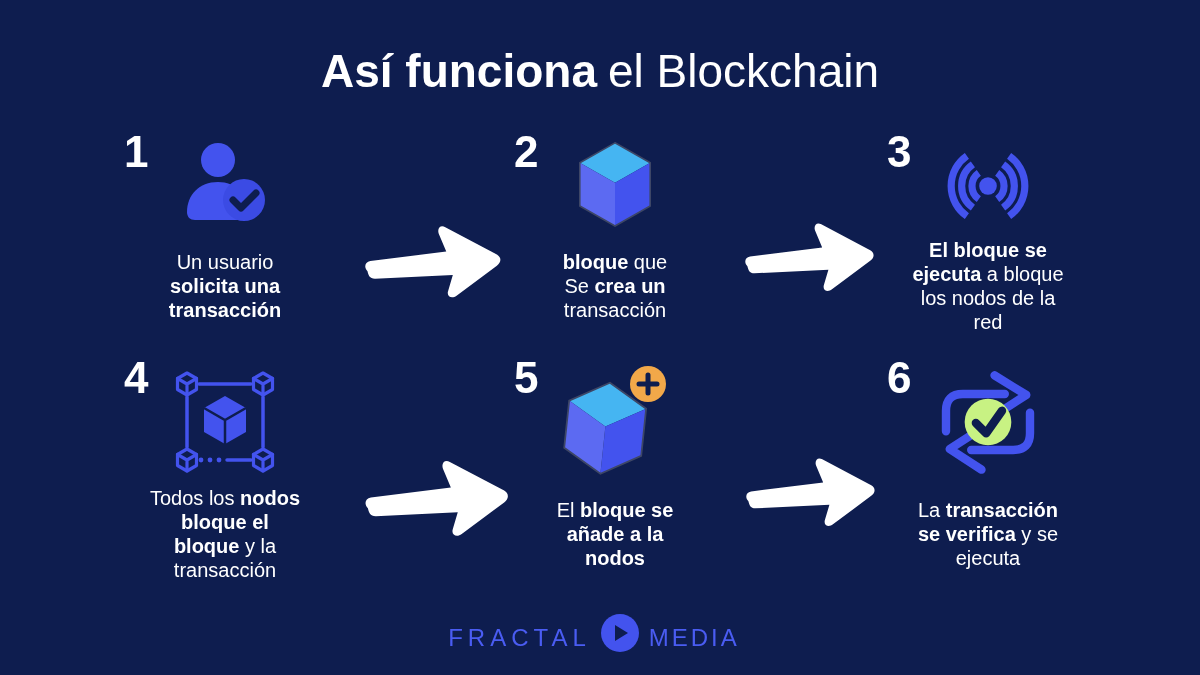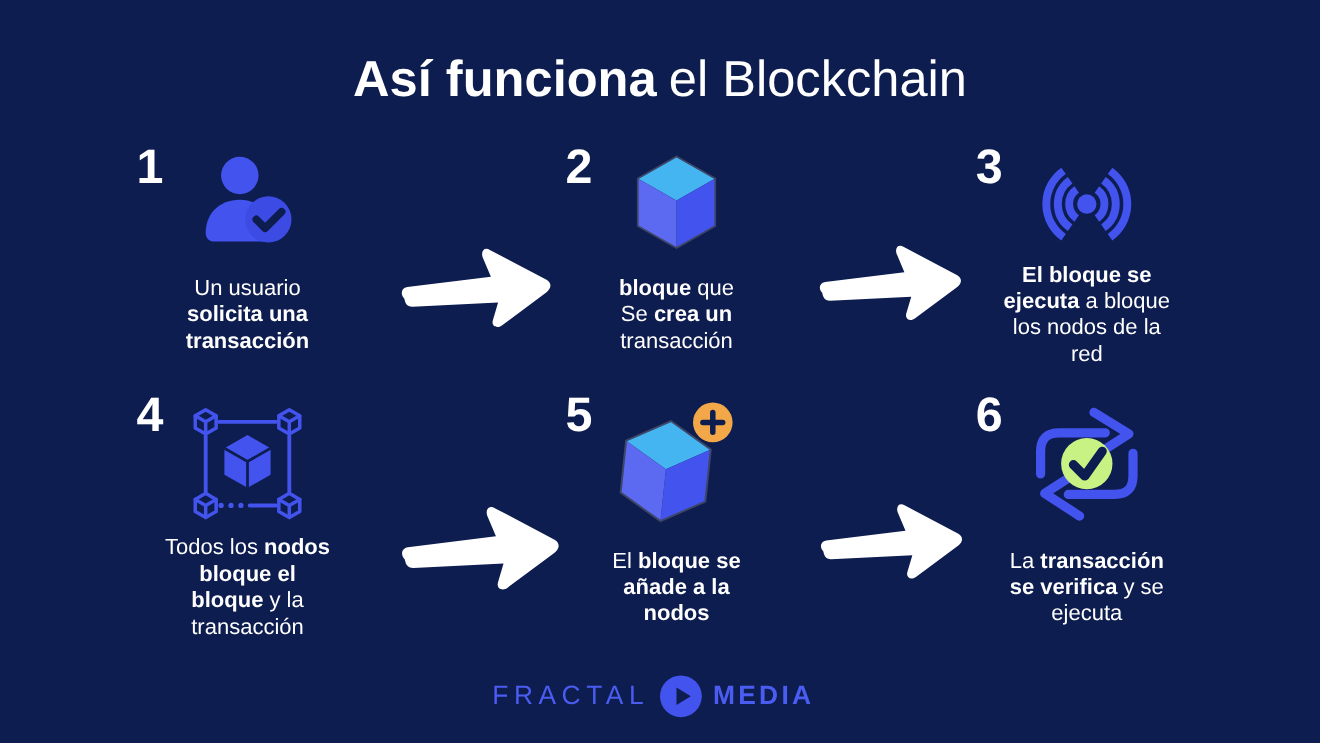--- a/index.html
+++ b/index.html
@@ -59,23 +59,23 @@
   .f-orange{fill:var(--badge-orange)}
   .f-white{fill:var(--arrow-white)}
   .f-cube-top{fill:var(--cube-top)}
   .f-cube-left{fill:var(--cube-left)}
   .f-cube-right{fill:var(--cube-right)}
 
   .cube-plus-wrap{position:relative;width:112px;height:118px}
   .cube-plus-wrap .cube-svg{position:absolute;left:2px;top:12px;transform:rotate(6deg)}
   .cube-plus-wrap .plus-badge{position:absolute;right:4px;top:0}
 
-  .logo{position:absolute;left:0;right:12px;top:614px;display:flex;justify-content:center;align-items:center;gap:10px}
+  .logo{position:absolute;left:0;right:12px;top:614px;display:flex;justify-content:center;align-items:flex-end;gap:10px}
   .logo .fr{font-size:24px;font-weight:400;letter-spacing:5px;color:var(--logo-blue)}
-  .logo .md{font-size:24px;font-weight:700;letter-spacing:3px;color:var(--logo-blue)}
+  .logo .md{font-size:24px;font-weight:400;letter-spacing:3px;color:var(--logo-blue)}
   .play-circle{width:38px;height:38px;border-radius:50%;background:var(--icon-blue);display:flex;align-items:center;justify-content:center;flex:0 0 auto}
   .play-tri{width:0;height:0;border-top:8px solid transparent;border-bottom:8px solid transparent;border-left:13px solid var(--background);margin-left:4px}
 </style>
 </head>
 <body>
 
 <div class="canvas">
 
   <div class="title">
     <span class="t-bold">Así funciona</span><span class="t-reg">el Blockchain</span>

